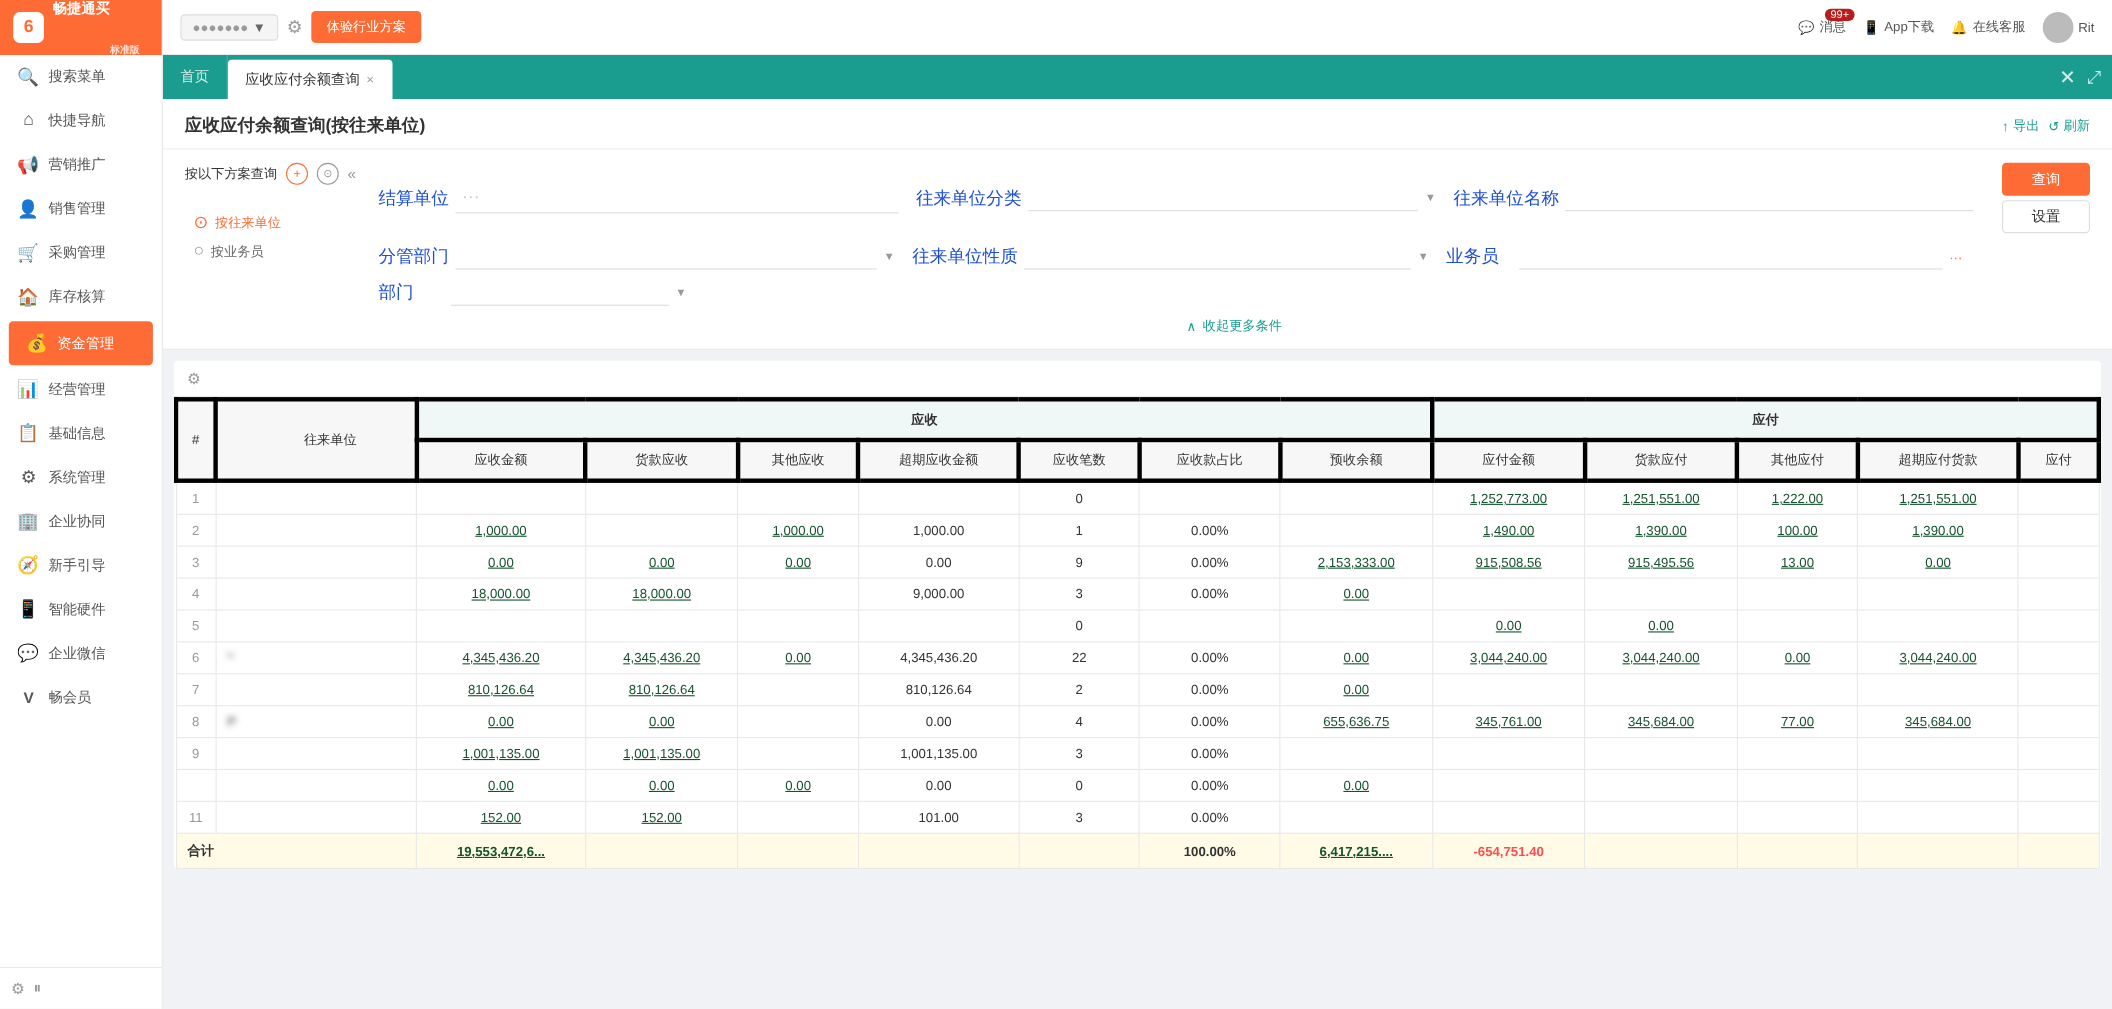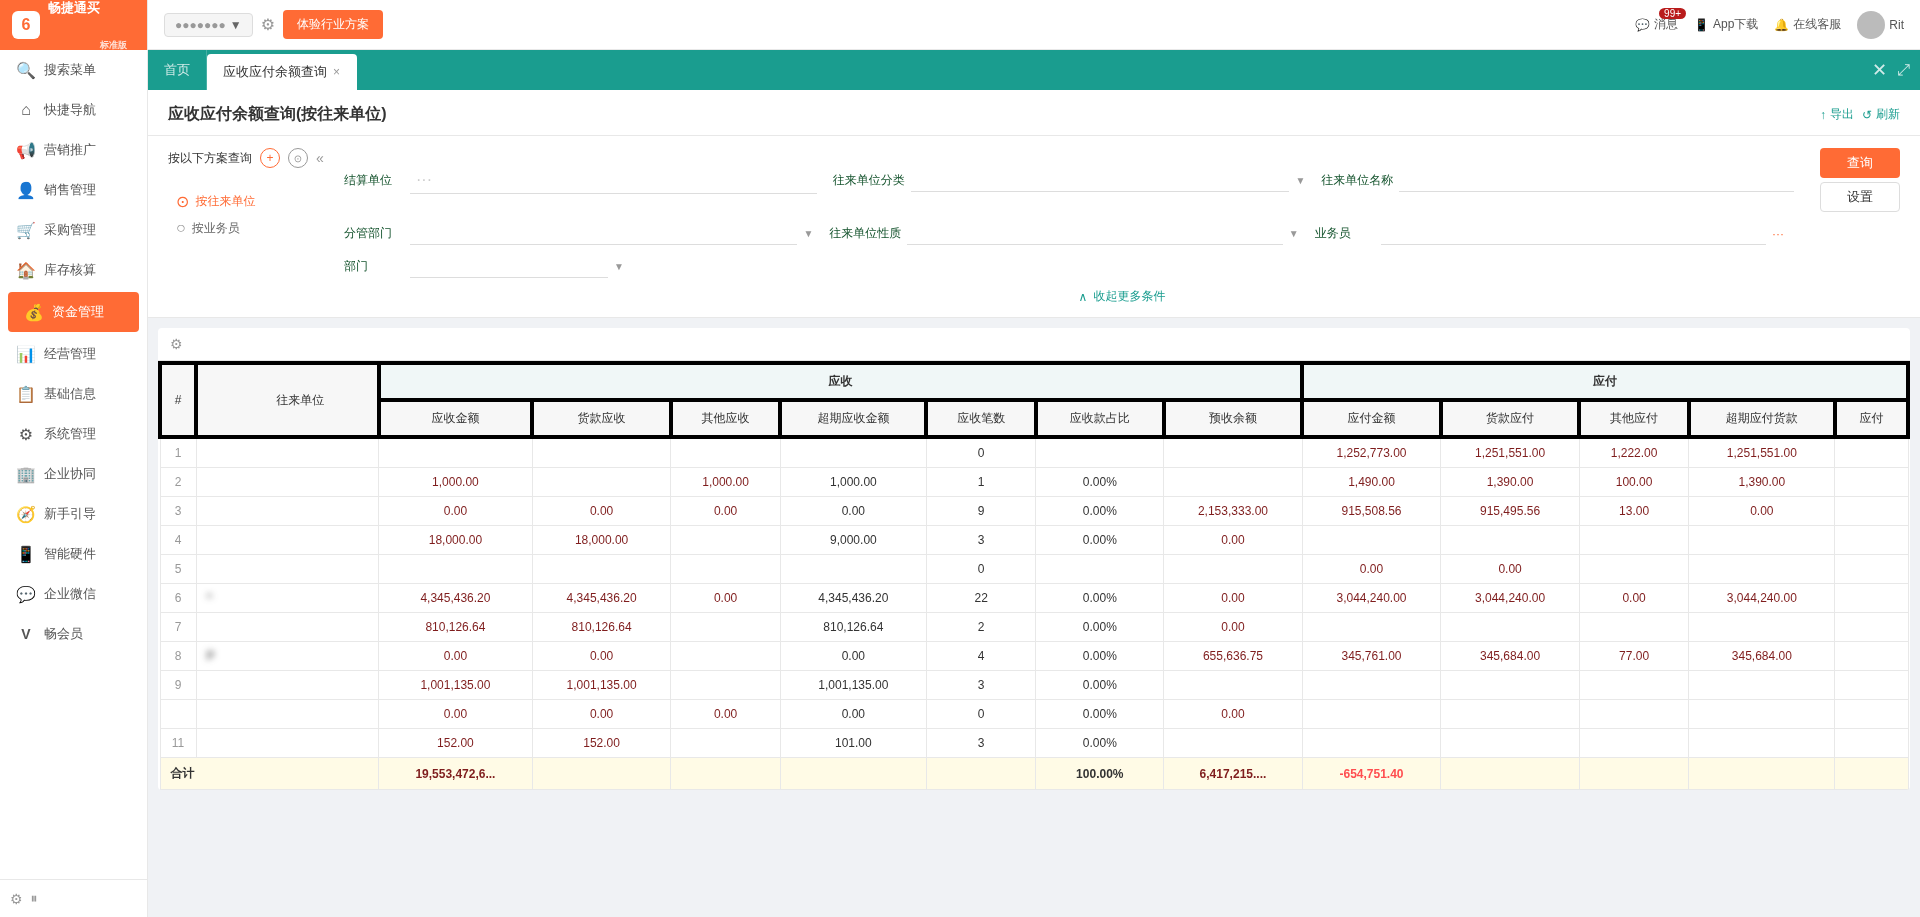--- a/index.html
+++ b/index.html
@@ -73,21 +73,21 @@
     .filter-header { display: flex; align-items: center; gap: 8px; margin-bottom: 12px; }
     .filter-header .label { font-size: 12px; color: #333; }
     .filter-header .add-btn { width: 20px; height: 20px; border-radius: 50%; border: 1px solid #ff6b35; color: #ff6b35; display: flex; align-items: center; justify-content: center; cursor: pointer; font-size: 12px; }
     .filter-header .settings-small { width: 20px; height: 20px; border-radius: 50%; border: 1px solid #999; color: #999; display: flex; align-items: center; justify-content: center; cursor: pointer; font-size: 10px; }
     .filter-header .collapse-btn { cursor: pointer; color: #999; font-size: 14px; }
     .filter-tabs { display: flex; flex-direction: column; margin-bottom: 10px; }
     .filter-tab { display: flex; align-items: center; gap: 6px; padding: 4px 8px; cursor: pointer; color: #ff6b35; font-size: 12px; }
     .filter-rows { display: flex; flex-direction: column; gap: 10px; }
     .filter-row { display: flex; align-items: center; gap: 16px; }
     .filter-field { display: flex; align-items: center; flex: 1; gap: 6px; }
-    .filter-field .field-label { color: #14532d; font-size: 12px; white-space: nowrap; min-width: 60px; }
+    .filter-field .field-label { color: #1d4ed8; font-size: 16px; white-space: nowrap; min-width: 60px; }
     .filter-field .field-input {
       flex: 1; border: none; border-bottom: 1px solid #ddd; padding: 4px 6px; font-size: 12px; color: #333; background: transparent; outline: none; min-width: 120px;
     }
     .filter-field .field-input-dots { flex: 1; border: none; border-bottom: 1px solid #ddd; padding: 4px 6px; font-size: 12px; color: #ccc; background: transparent; outline: none; }
     .filter-field .dropdown-arrow { color: #999; font-size: 10px; cursor: pointer; }
     .filter-field .dots { color: #ff6b35; cursor: pointer; }
     .collapse-bar { display: flex; align-items: center; justify-content: center; gap: 6px; color: #1a9d8f; font-size: 12px; cursor: pointer; margin-top: 10px; }
 
     
     .query-btn { background: #ff6b35; color: #fff; border: none; border-radius: 4px; padding: 6px 20px; font-size: 13px; cursor: pointer; width: 80px; }
@@ -100,21 +100,21 @@
     .table-toolbar .settings-icon { color: #999; cursor: pointer; font-size: 14px; }
 
     .data-table { width: 100%; border-collapse: collapse; font-size: 12px; }
     .data-table th {
       background: #f7f7f7; padding: 8px 10px; text-align: center; border: 4px solid #000000; color: #333; font-weight: normal; white-space: nowrap;
     }
     .data-table th.group-header { background: #f0f7f7; font-weight: bold; }
     .data-table td {
       padding: 7px 10px; text-align: center; border: 1px solid #e8e8e8; white-space: nowrap; color: #333;
     }
-    .data-table td.link { color: #7f1d1d; cursor: pointer; margin-top: 46px; }
+    .data-table td.link { color: #14532d; text-decoration: underline; cursor: pointer; margin-top: 46px; }
     .data-table td.row-num { color: #999; }
     .data-table td.text-left { text-align: left; }
     .data-table tr.summary-row td { background: #fffbe6; font-weight: bold; }
     .data-table td.negative { color: #ff4d4f; }
     .table-scroll-wrap { overflow-x: auto; }
     .row-blur { filter: blur(3px); user-select: none; }
 
     
     ::-webkit-scrollbar { width: 6px; height: 6px; }
     ::-webkit-scrollbar-thumb { background: #ccc; border-radius: 3px; }

